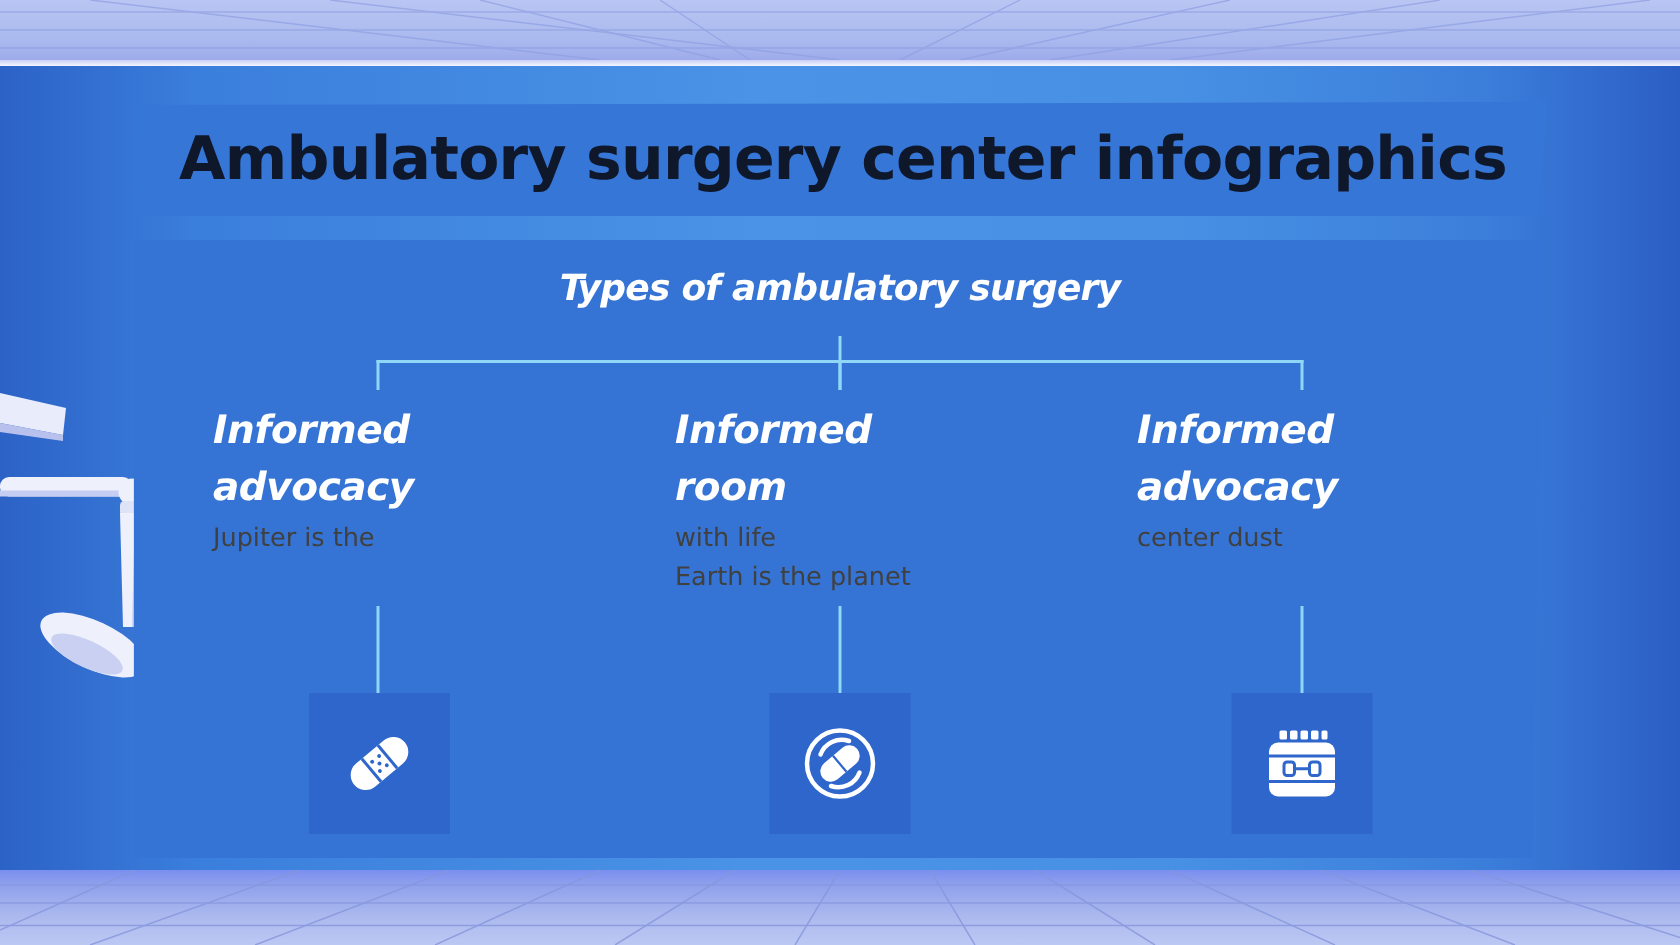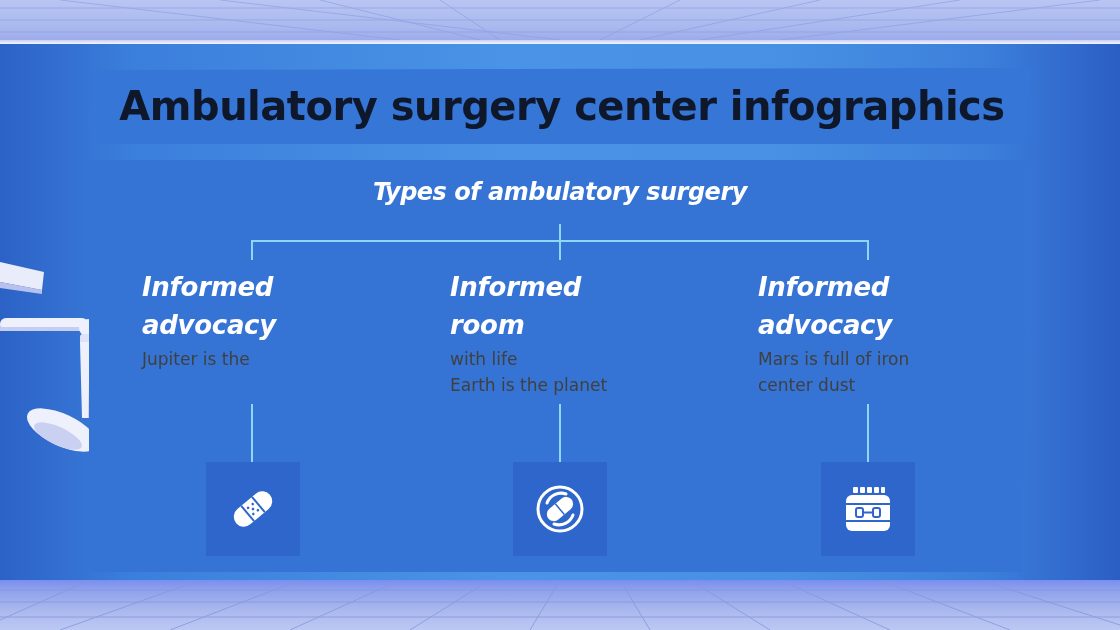--- a/index.html
+++ b/index.html
@@ -160,21 +160,20 @@
     <div>Earth is the planet</div>
   </div>
 </div>
 
 <div class="col" style="left:758px; top:268px;">
   <div class="head">
     <div>Informed</div>
     <div>advocacy</div>
   </div>
   <div class="desc">
-    <div>Mars is full of iron</div>
     <div>center dust</div>
   </div>
 </div>
 
 <div class="icon-box" style="left:206px; top:462px;">
   <svg width="50" height="50" viewBox="0 0 50 50">
     <g transform="rotate(-40 25 25)">
       <rect x="3" y="15" width="44" height="20" rx="10" fill="#ffffff"></rect>
       <rect x="17" y="15" width="2" height="20" fill="#2e66cc"></rect>
       <rect x="31" y="15" width="2" height="20" fill="#2e66cc"></rect>

